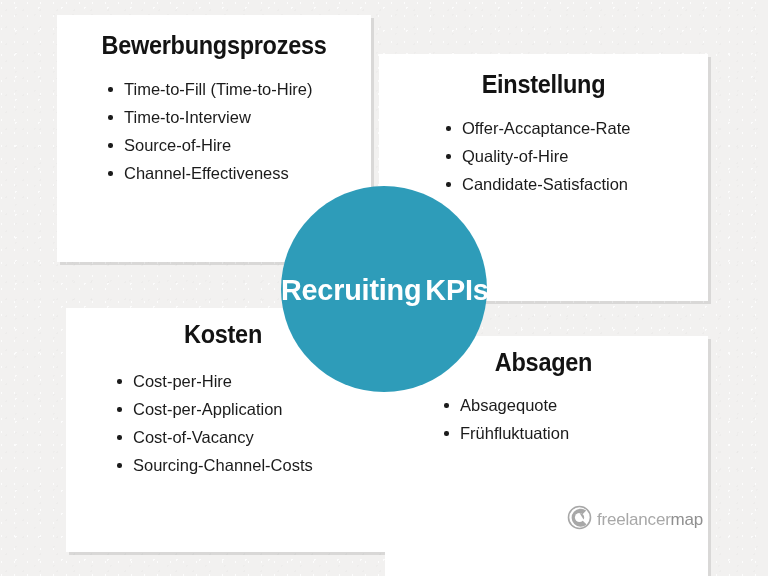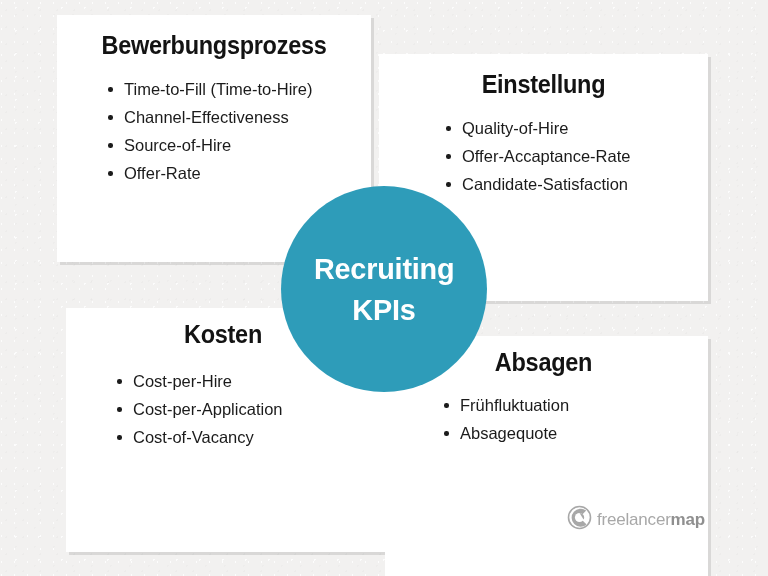--- a/index.html
+++ b/index.html
@@ -85,21 +85,20 @@
   
   #center-circle {
     position: absolute;
     left: 281px;
     top: 186px;
     width: 206px;
     height: 206px;
     border-radius: 50%;
     background: #2e9cb9;
     display: flex;
-    flex-direction: column;
     align-items: center;
     justify-content: center;
     z-index: 5;
   }
   #center-circle .kpi-line {
     color: #ffffff;
     font-weight: bold;
     font-size: 30px;
     line-height: 41px;
     letter-spacing: -0.2px;
@@ -116,60 +115,61 @@
     align-items: center;
     gap: 5px;
   }
   #logo .logo-mark { display: block; }
   #logo .logo-text {
     font-size: 17px;
     color: #a8a8a8;
     letter-spacing: -0.2px;
     line-height: 1;
   }
-  #logo .logo-text .logo-bold { font-weight: bold; color: #8f8f8f; }
+  #logo .logo-text .logo-bold { font-weight: normal; color: #8f8f8f; }
 </style>
 </head>
 <body>
 
 <div id="canvas">
 
   <div class="card" id="card-bewerbungsprozess">
     <div class="card-title">Bewerbungsprozess</div>
     <ul class="kpi-list" id="list-bewerbungsprozess">
       <li>Time-to-Fill (Time-to-Hire)</li>
+      <li>Time-to-Interview</li>
+      <li>Source-of-Hire</li>
       <li>Channel-Effectiveness</li>
-      <li>Source-of-Hire</li>
-      <li>Offer-Rate</li>
     </ul>
   </div>
 
   <div class="card" id="card-einstellung">
     <div class="card-title">Einstellung</div>
     <ul class="kpi-list" id="list-einstellung">
+      <li>Offer-Accaptance-Rate</li>
       <li>Quality-of-Hire</li>
-      <li>Offer-Accaptance-Rate</li>
       <li>Candidate-Satisfaction</li>
     </ul>
   </div>
 
   <div class="card" id="card-kosten">
     <div class="card-title">Kosten</div>
     <ul class="kpi-list" id="list-kosten">
       <li>Cost-per-Hire</li>
       <li>Cost-per-Application</li>
       <li>Cost-of-Vacancy</li>
+      <li>Sourcing-Channel-Costs</li>
     </ul>
   </div>
 
   <div class="card" id="card-absagen">
     <div class="card-title">Absagen</div>
     <ul class="kpi-list" id="list-absagen">
+      <li>Absagequote</li>
       <li>Frühfluktuation</li>
-      <li>Absagequote</li>
     </ul>
   </div>
 
   <div id="center-circle">
     <div class="kpi-line">Recruiting</div>
     <div class="kpi-line">KPIs</div>
   </div>
 
   <div id="logo">
     <span class="logo-mark">

